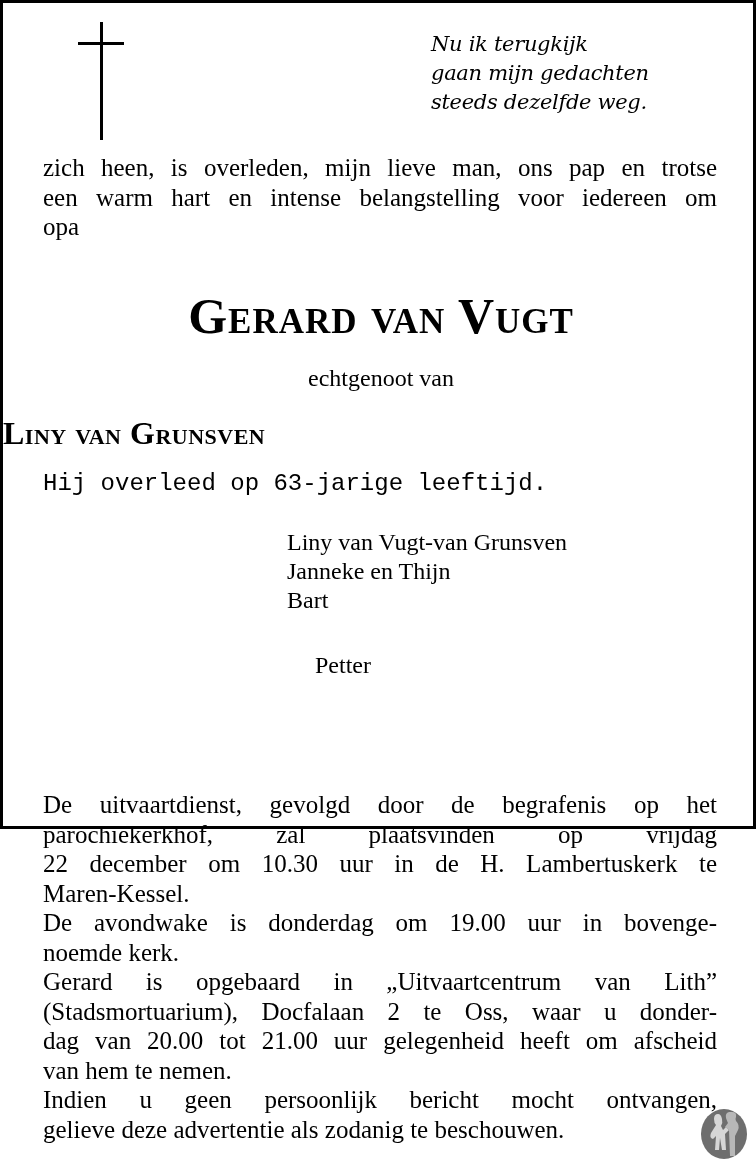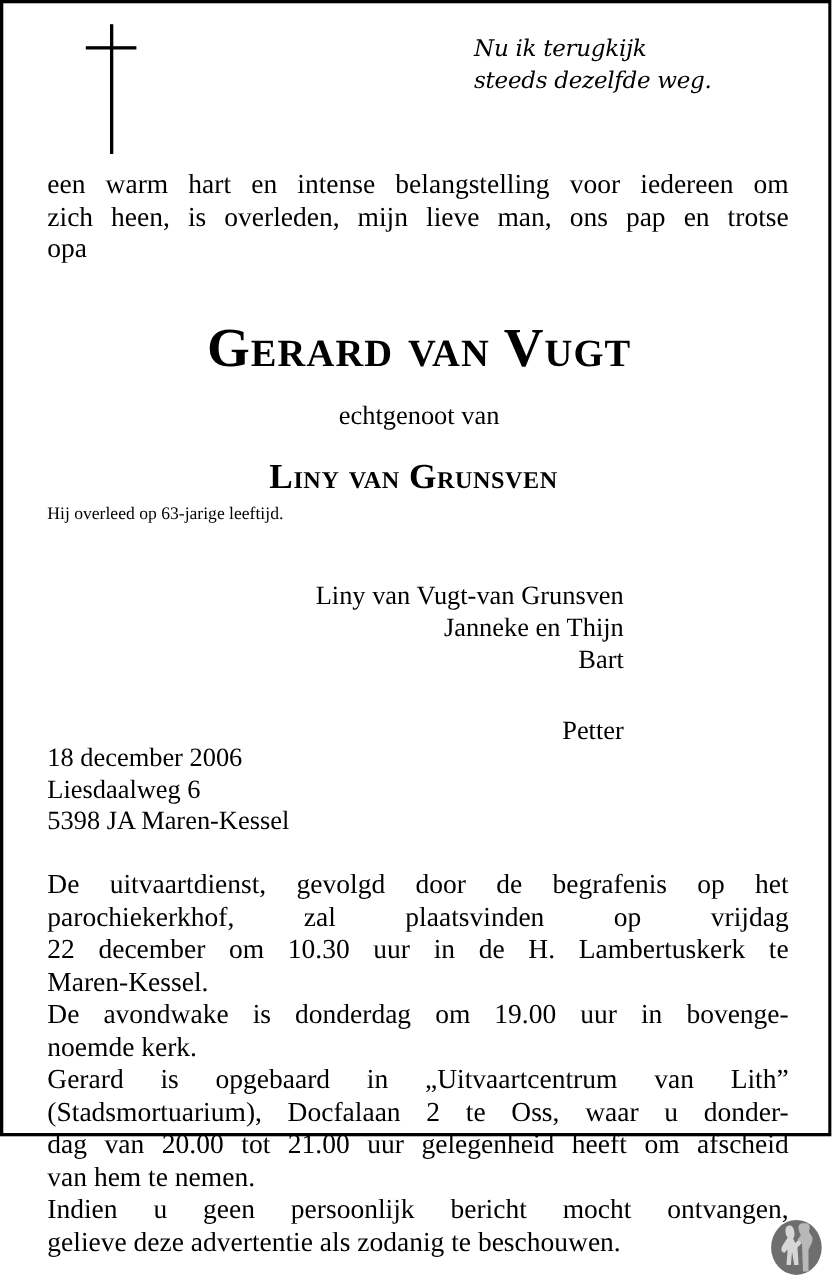--- a/index.html
+++ b/index.html
@@ -11,21 +11,21 @@
       width: 756px;
       height: 1167px;
       position: relative;
       overflow: hidden;
       font-family: "DejaVu Serif", "Liberation Serif", serif;
       color: #000;
     }
     .frame {
       position: absolute;
       left: 0; top: 0;
-      width: 756px; height: 1033px;
+      width: 756px; height: 829px;
       box-sizing: border-box;
       border: 3px solid #000;
       background: #fff;
     }
     .cross {
       position: absolute;
       left: 75px;
       top: 19px;
       width: 46px;
       height: 118px;
@@ -88,46 +88,46 @@
       top: 360px;
       text-align: center;
       font-family: "Liberation Serif", "DejaVu Serif", serif;
       font-size: 24px;
       line-height: 30px;
     }
     .spouse-name {
       position: absolute;
       left: 0; width: 746px;
       top: 410px;
-      text-align: center;
+      text-align: left;
       font-family: "Liberation Serif", "DejaVu Serif", serif;
       font-weight: bold;
       font-variant: small-caps;
       font-size: 32px;
       line-height: 40px;
       letter-spacing: 0.5px;
     }
     .age {
       position: absolute;
       left: 40px;
-      top: 450px;
-      font-family: Liberation Serif, serif;
-      font-size: 16px;
+      top: 466px;
+      font-family: Liberation Mono, monospace;
+      font-size: 24px;
       line-height: 30px;
       white-space: nowrap;
     }
     .family {
       position: absolute;
       left: 284px;
       top: 525px;
       font-family: "Liberation Serif", "DejaVu Serif", serif;
       font-size: 24px;
       line-height: 29px;
     }
-    .family div { white-space: nowrap; text-align: right; }
+    .family div { white-space: nowrap; }
     .family .indent { padding-left: 28px; margin-top: 36px; }
     .address {
       position: absolute;
       left: 40px;
       top: 672px;
       font-family: "Liberation Serif", "DejaVu Serif", serif;
       font-size: 24px;
       line-height: 29px;
     }
     .address div { white-space: nowrap; }
@@ -147,49 +147,45 @@
 
 <div class="frame">
 
   <div class="cross">
     <div class="v"></div>
     <div class="h"></div>
   </div>
 
   <div class="poem">
     <div>Nu ik terugkijk</div>
+    <div>gaan mijn gedachten</div>
     <div>steeds dezelfde weg.</div>
   </div>
 
   <div class="body-text intro">
+    <span class="justify-line">zich heen, is overleden, mijn lieve man, ons pap en trotse</span>
     <span class="justify-line">een warm hart en intense belangstelling voor iedereen om</span>
-    <span class="justify-line">zich heen, is overleden, mijn lieve man, ons pap en trotse</span>
     <span class="line">opa</span>
   </div>
 
   <div class="name-main">Gerard van Vugt</div>
 
   <div class="spouse-label">echtgenoot van</div>
 
   <div class="spouse-name">Liny van Grunsven</div>
 
   <div class="age">Hij overleed op 63-jarige leeftijd.</div>
 
   <div class="family">
     <div>Liny van Vugt-van Grunsven</div>
     <div>Janneke en Thijn</div>
     <div>Bart</div>
     <div class="indent">Petter</div>
   </div>
 
-  <div class="address">
-    <div>18 december 2006</div>
-    <div>Liesdaalweg 6</div>
-    <div>5398 JA Maren-Kessel</div>
-  </div>
 
   <div class="body-text service">
     <span class="justify-line">De uitvaartdienst, gevolgd door de begrafenis op het</span>
     <span class="justify-line">parochiekerkhof, zal plaatsvinden op vrijdag</span>
     <span class="justify-line">22 december om 10.30 uur in de H. Lambertuskerk te</span>
     <span class="line">Maren-Kessel.</span>
     <span class="justify-line">De avondwake is donderdag om 19.00 uur in bovenge-</span>
     <span class="line">noemde kerk.</span>
     <span class="justify-line">Gerard is opgebaard in „Uitvaartcentrum van Lith”</span>
     <span class="justify-line">(Stadsmortuarium), Docfalaan 2 te Oss, waar u donder-</span>

